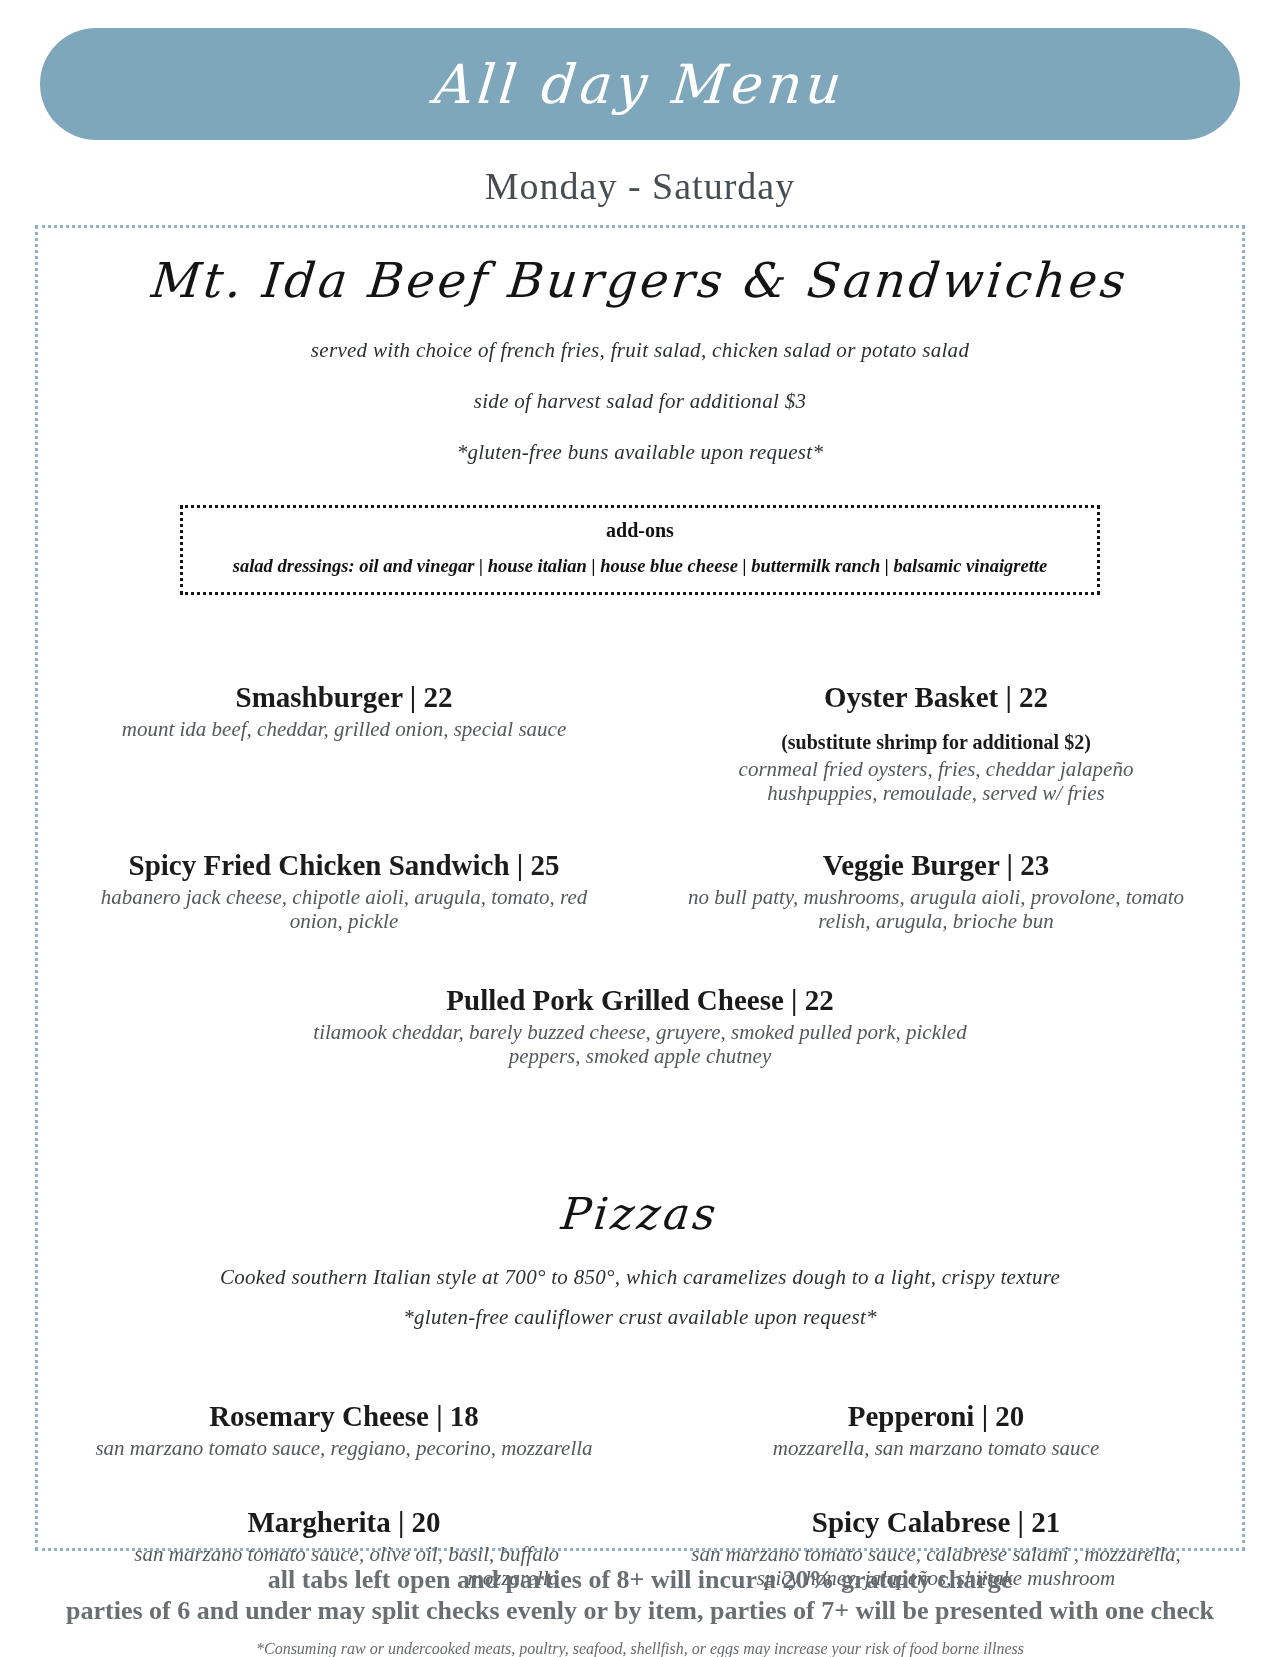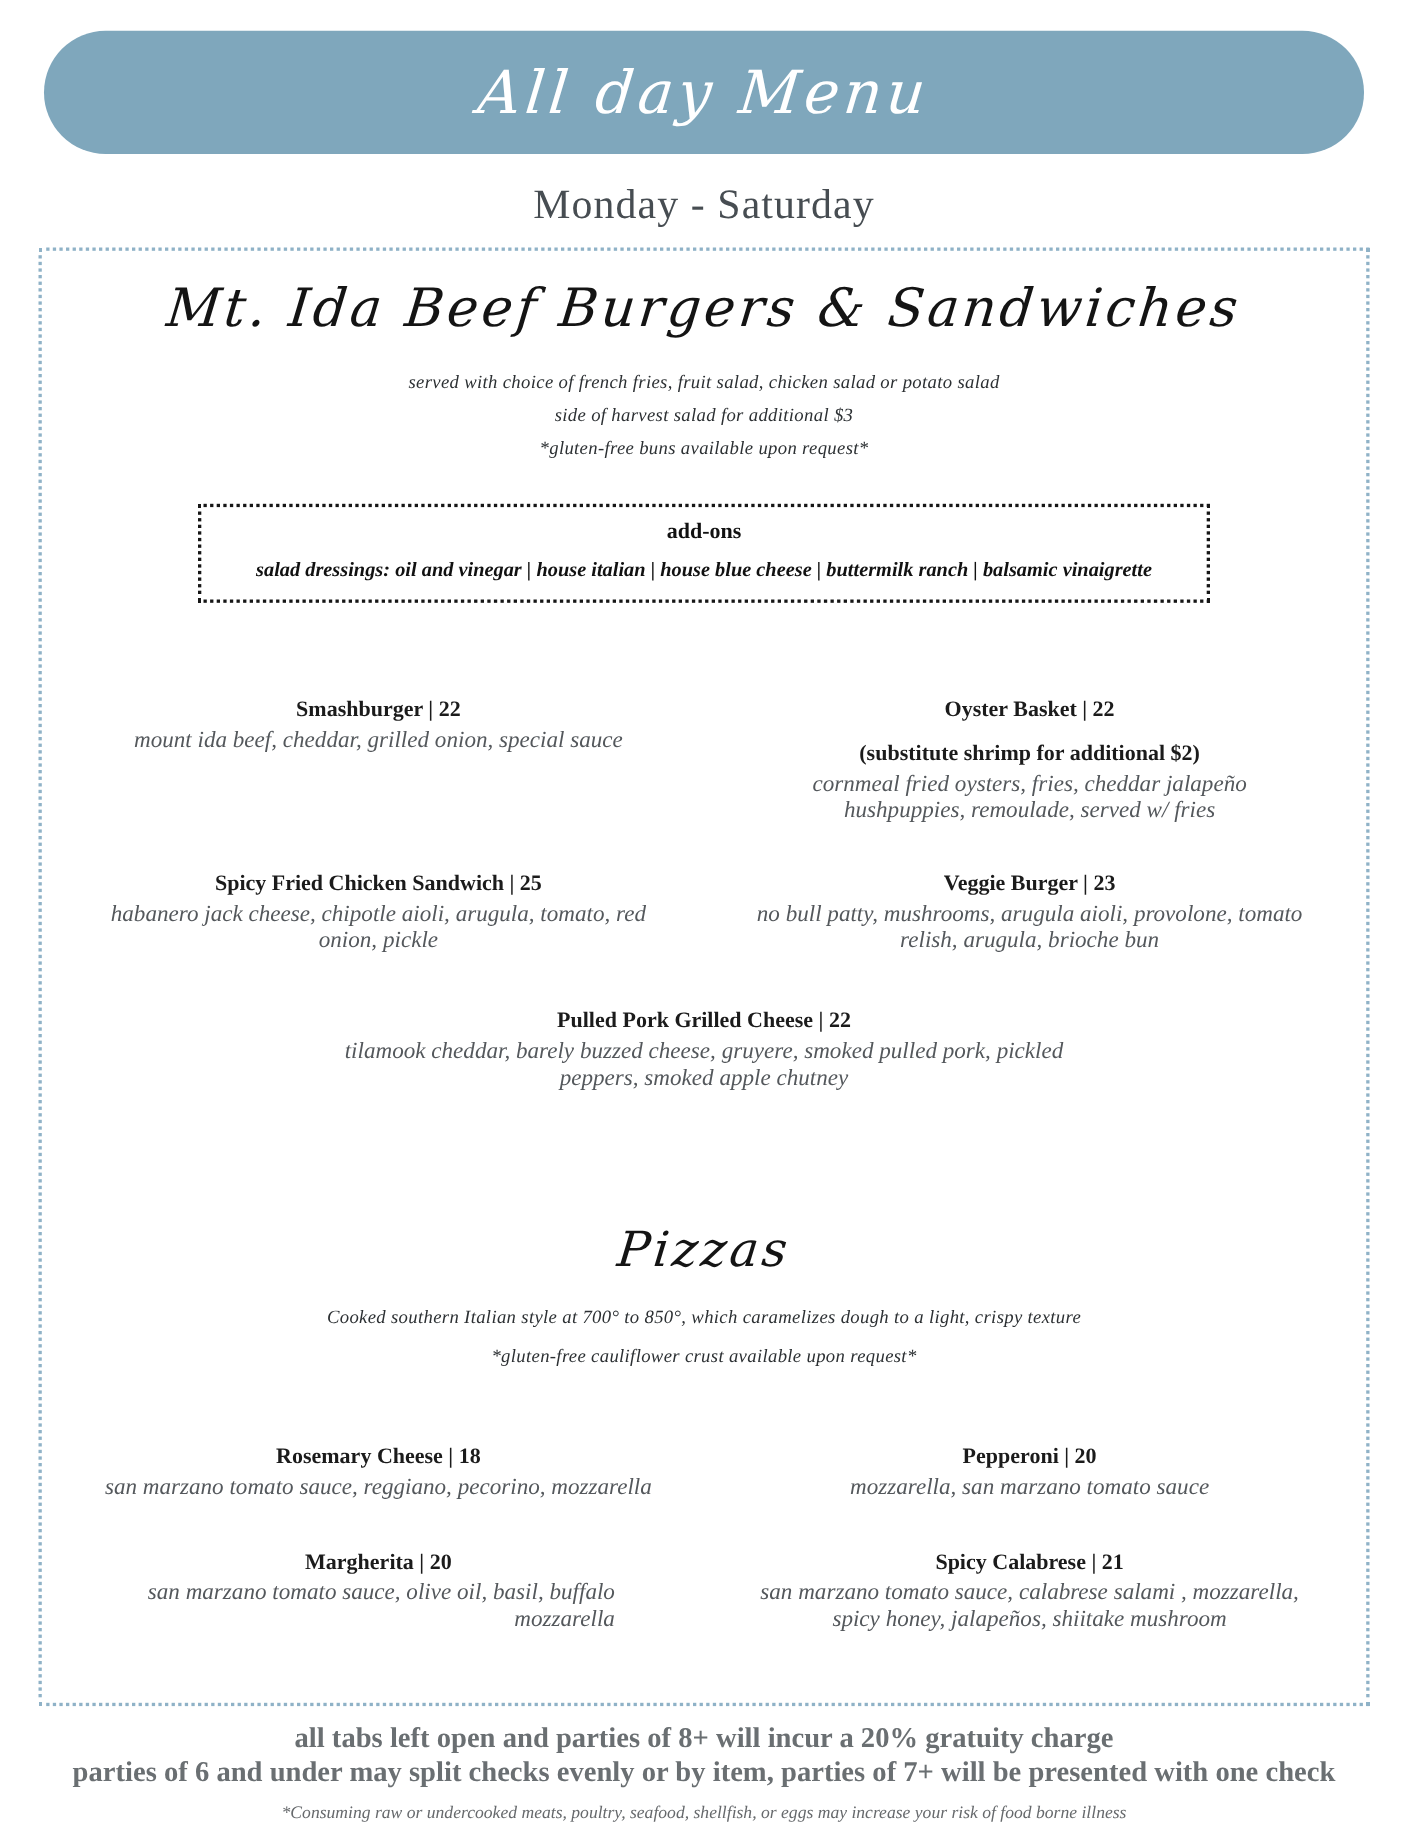--- a/index.html
+++ b/index.html
@@ -61,25 +61,25 @@
     font-size: 48px;
     color: #141414;
     letter-spacing: 3px;
     transform: skewX(-6deg);
   }
   .script-heading.small { font-size: 44px; }
 
   .section-notes { margin-top: 30px; }
   .note {
     font-style: italic;
-    font-size: 17px;
+    font-size: 21px;
     color: #2c3033;
     letter-spacing: 0.3px;
   }
-  .note + .note { margin-top: 10px; }
+  .note + .note { margin-top: 26px; }
 
   
   .addons-box {
     box-sizing: border-box;
     width: 920px;
     margin: 40px auto 0 auto;
     border: 3px dotted #161616;
     padding: 11px 12px 15px 12px;
   }
   .addons-title {
@@ -109,21 +109,21 @@
   
   .items-grid {
     display: grid;
     grid-template-columns: 1fr 1fr;
     align-items: start;
   }
   .items-grid.row1 { margin-top: 86px; }
   .items-grid.row2 { margin-top: 44px; }
   .menu-item { text-align: center; }
   .item-name {
-    font-size: 20px;
+    font-size: 29px;
     font-weight: bold;
     color: #1b1b1b;
   }
   .item-sub {
     font-size: 20px;
     font-weight: bold;
     color: #1b1b1b;
     margin-top: 17px;
   }
   .item-desc {

